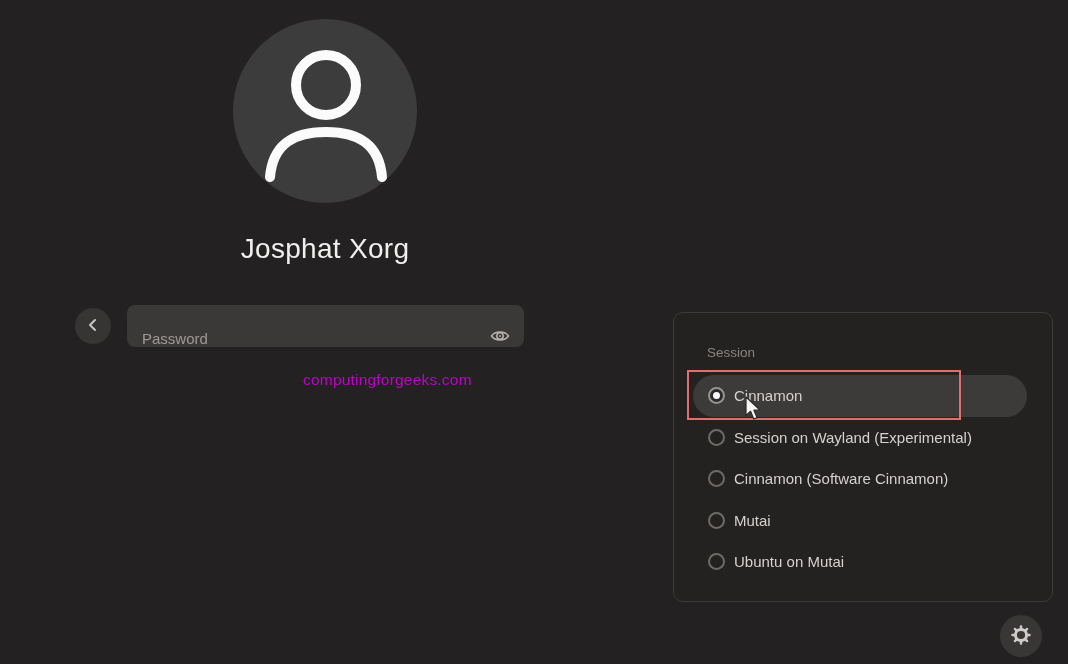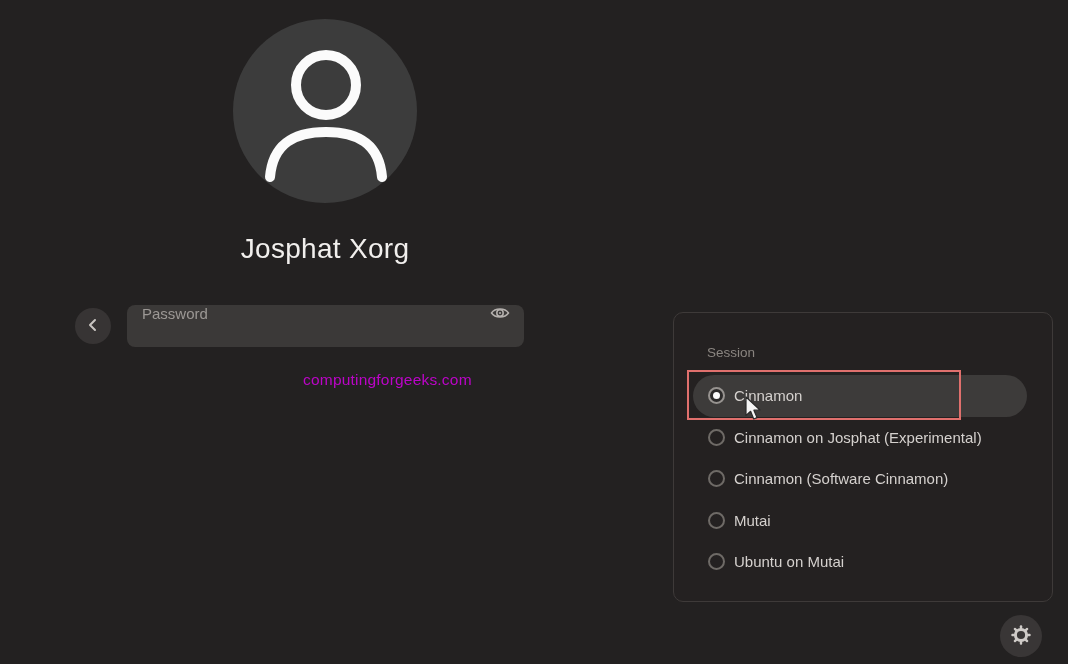--- a/index.html
+++ b/index.html
@@ -30,21 +30,21 @@
     position: absolute; left: 75px; top: 308px;
     width: 36px; height: 36px; border-radius: 50%;
     background: #373434; border: none; padding: 0;
     display: flex; align-items: center; justify-content: center;
     cursor: pointer;
   }
   .password-field {
     position: absolute; left: 127px; top: 305px;
     width: 397px; height: 42px; border-radius: 8px;
     background: #3b3938;
-    display: flex; align-items: flex-start;
+    display: flex; align-items: flex-end;
   }
   .password-field input {
     flex: 1; background: transparent; border: none; outline: none;
     color: #ddd9d6; font-size: 15px; padding: 0 0 0 15px;
     font-family: "Liberation Sans", "DejaVu Sans", sans-serif;
   }
   .password-field input::placeholder { color: #9c9895; opacity: 1; }
   .reveal-btn {
     background: transparent; border: none; padding: 0 14px 0 6px;
     display: flex; align-items: center; cursor: pointer;
@@ -152,21 +152,21 @@
 
   <div class="session-panel">
     <div class="session-label">Session</div>
     <div class="session-options">
         <div class="session-option selected">
     <span class="radio checked"></span>
     <span class="session-option-label">Cinnamon</span>
   </div>
         <div class="session-option">
     <span class="radio"></span>
-    <span class="session-option-label">Cinnamon on Josphat (Experimental)</span>
+    <span class="session-option-label">Session on Wayland (Experimental)</span>
   </div>
         <div class="session-option">
     <span class="radio"></span>
     <span class="session-option-label">Cinnamon (Software Cinnamon)</span>
   </div>
         <div class="session-option">
     <span class="radio"></span>
     <span class="session-option-label">Mutai</span>
   </div>
         <div class="session-option">

